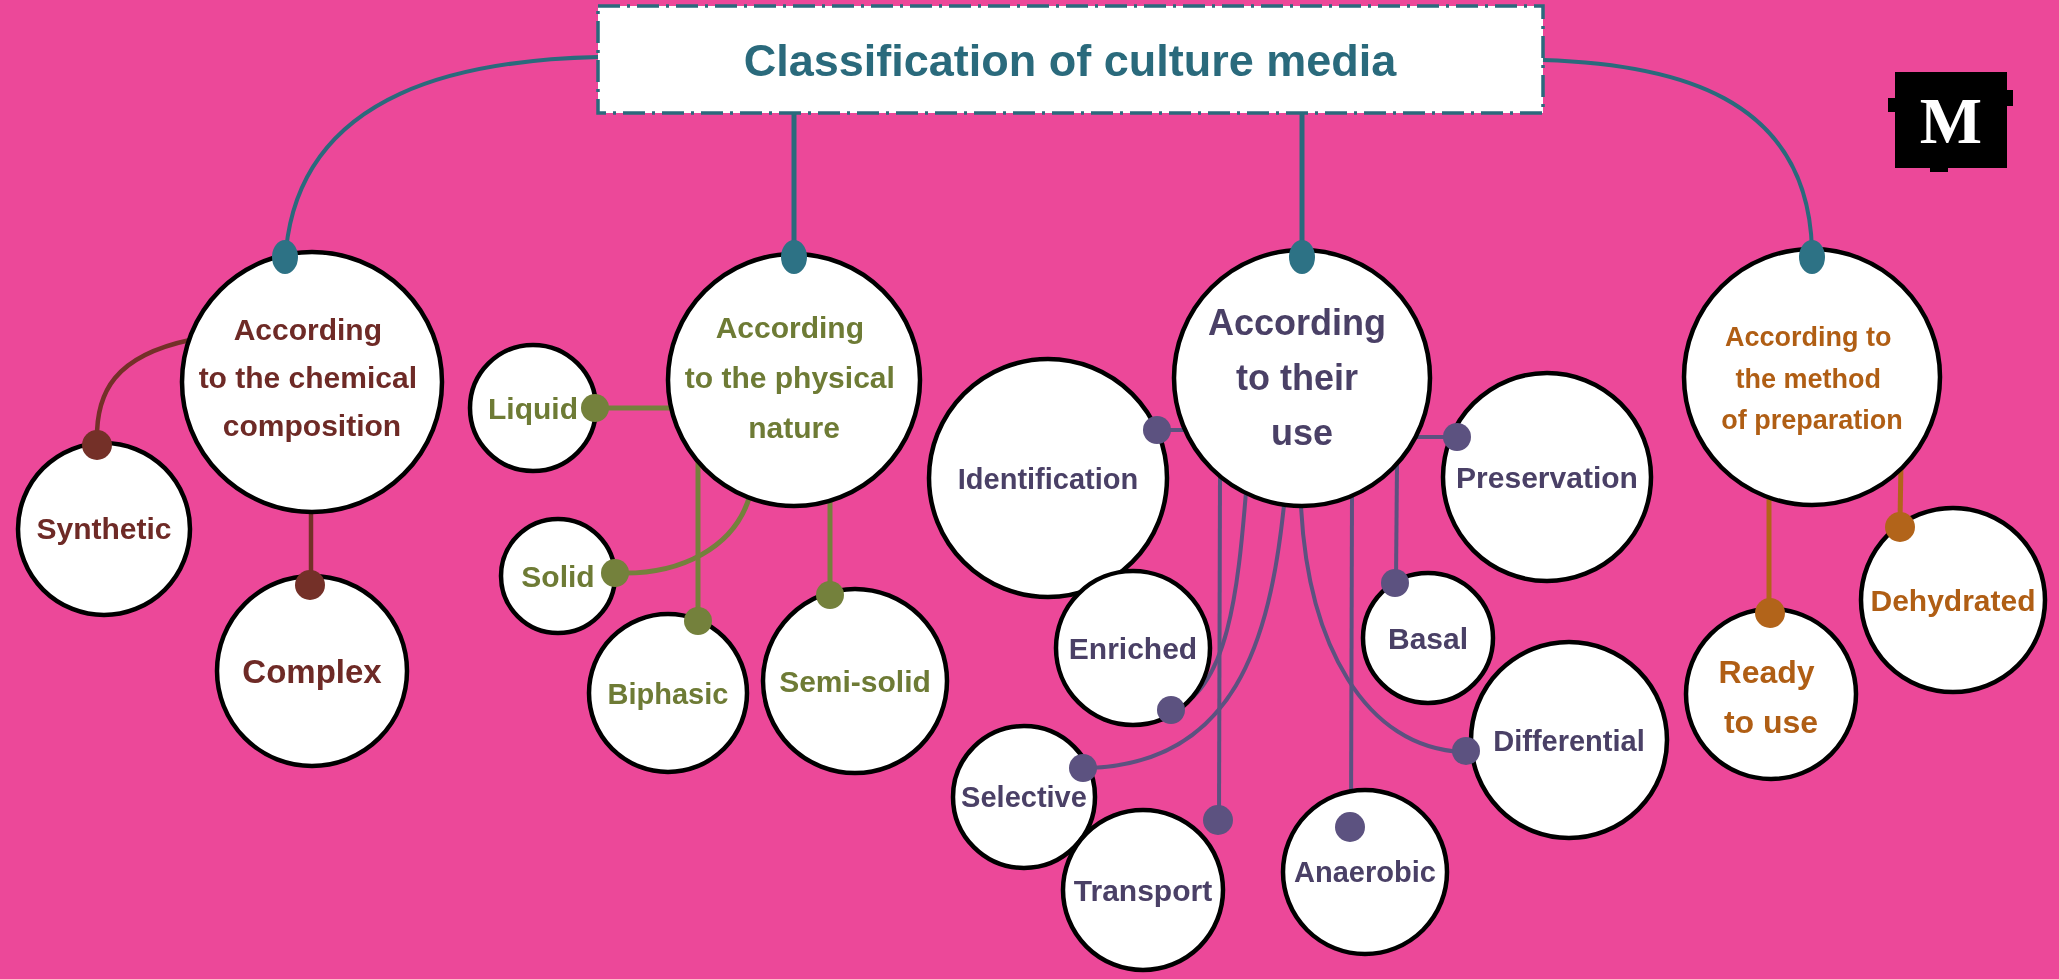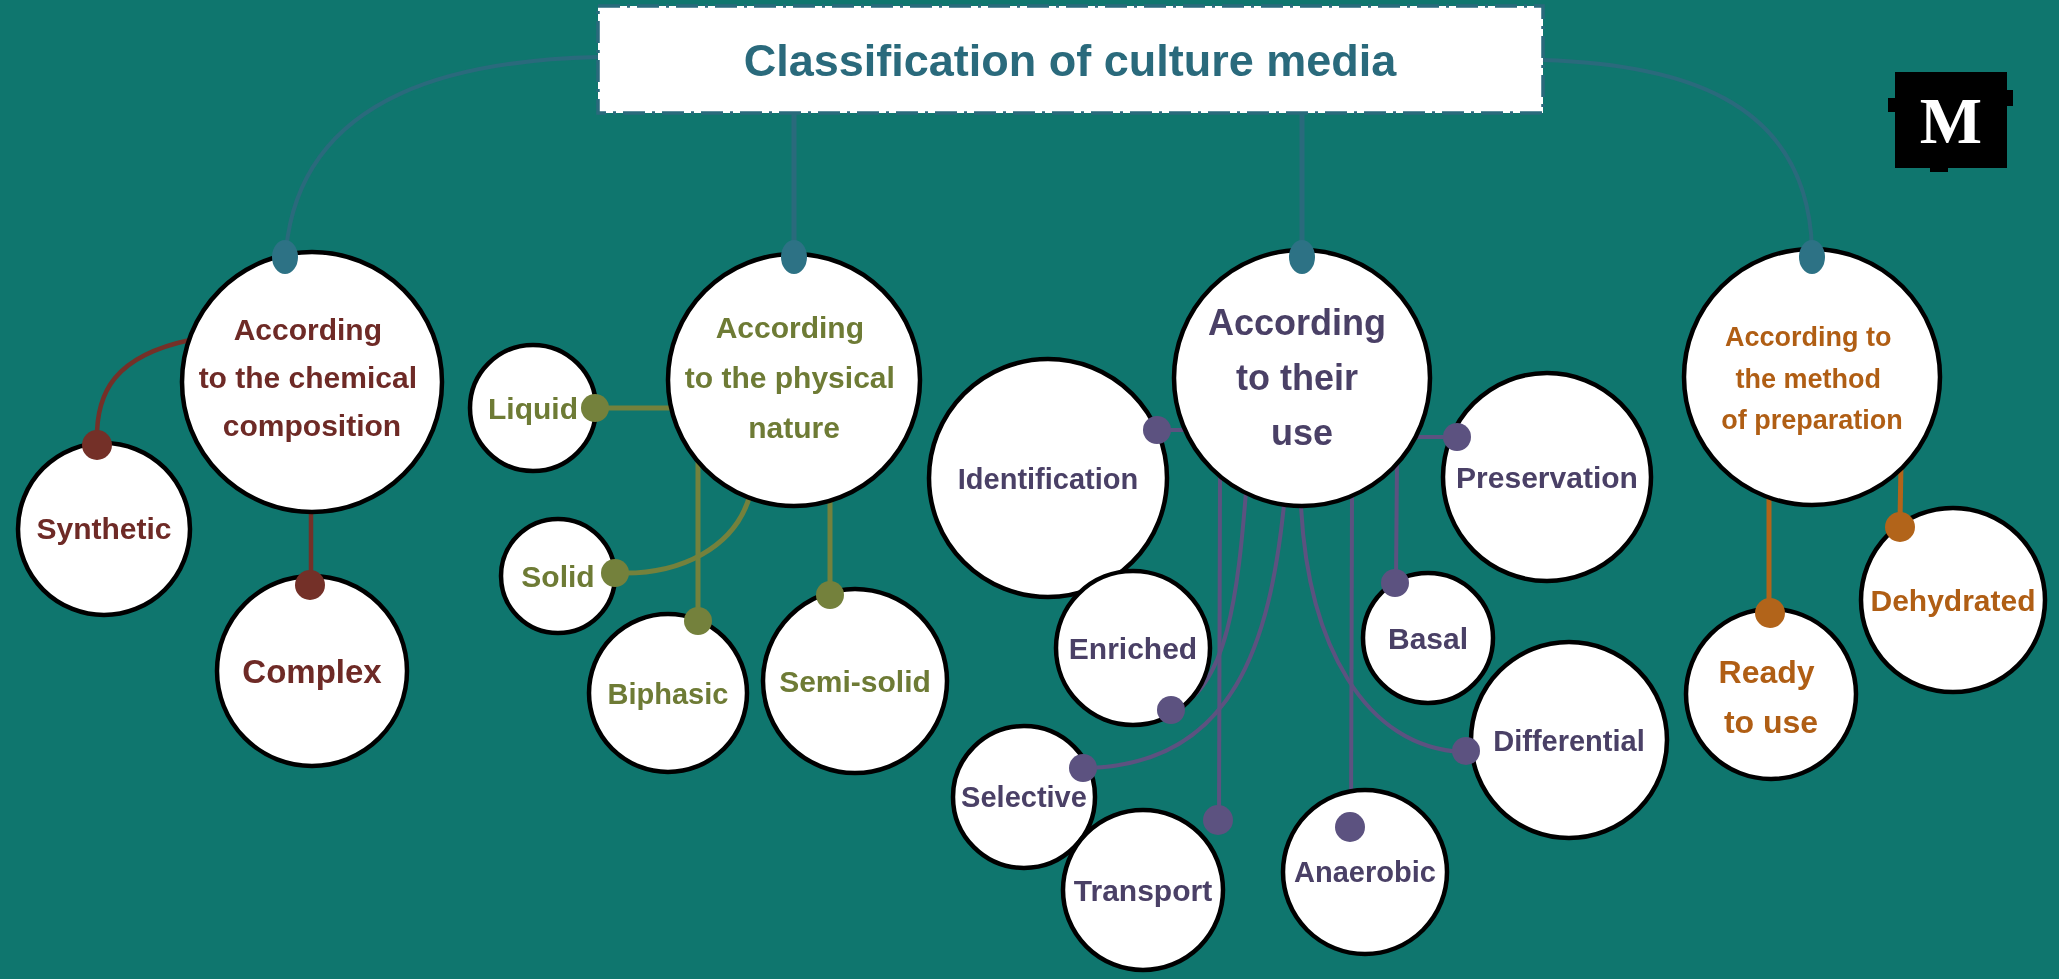--- a/index.html
+++ b/index.html
@@ -1,16 +1,16 @@
 <!DOCTYPE html>
 <html><head>
 <meta charset="utf-8">
 <style>
   html,body{margin:0;padding:0;background:#ffffff;}
-  .stage{position:relative;width:2059px;height:979px;background:#0f766e;overflow:hidden;}
+  .stage{position:relative;width:2059px;height:979px;background:#ec4899;overflow:hidden;}
   svg{position:absolute;left:0;top:0;}
   text{font-family:"Liberation Sans",sans-serif;font-weight:bold;text-anchor:middle;}
   .node{fill:#ffffff;stroke:#000000;stroke-width:4.5;}
   .ln{fill:none;}
   .logoM{font-family:"Liberation Serif","DejaVu Serif",serif;font-weight:bold;}
 </style>
 </head>
 <body>
 
 <div class="stage">

